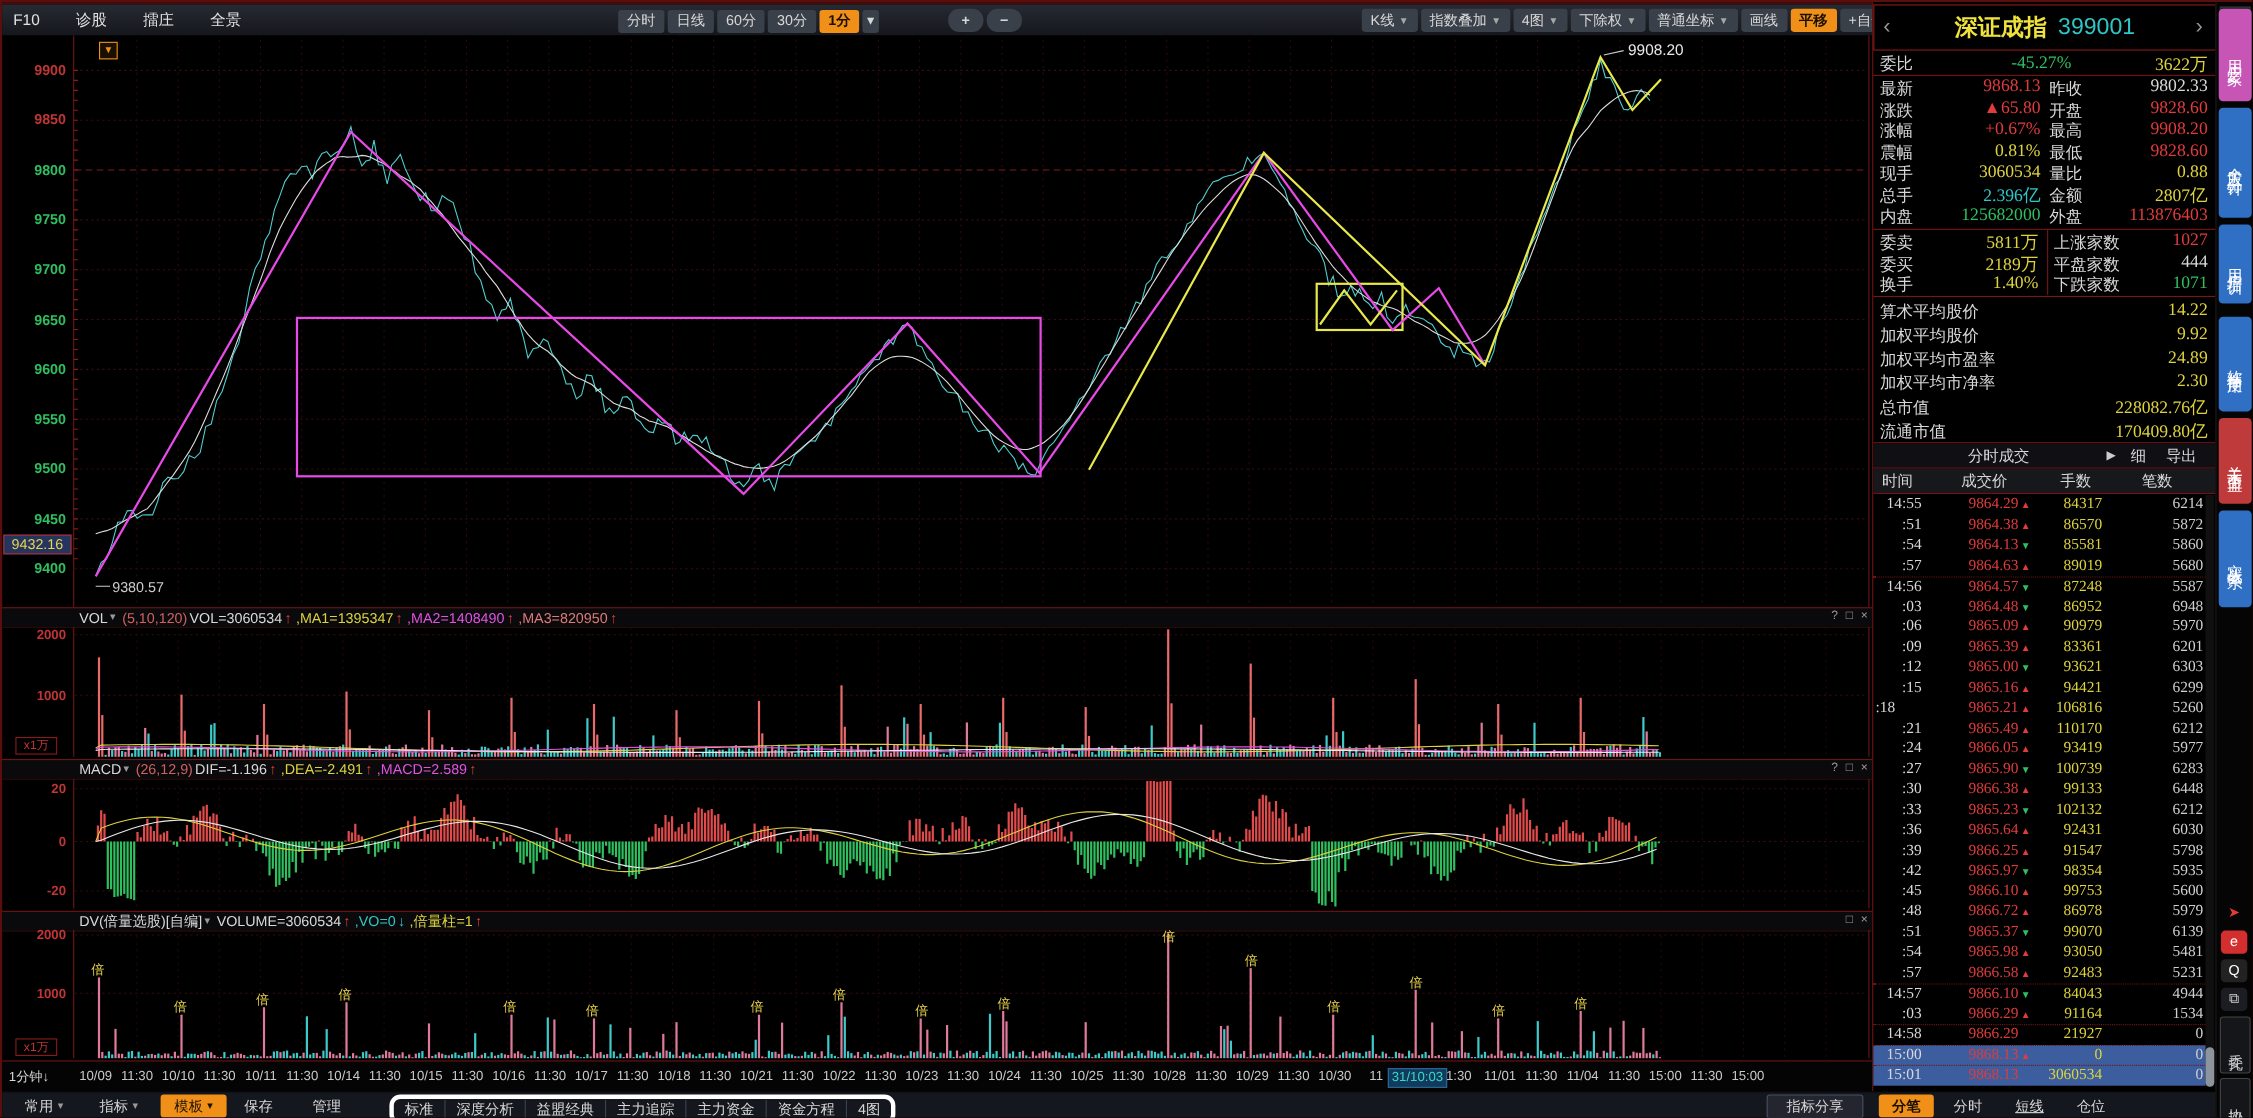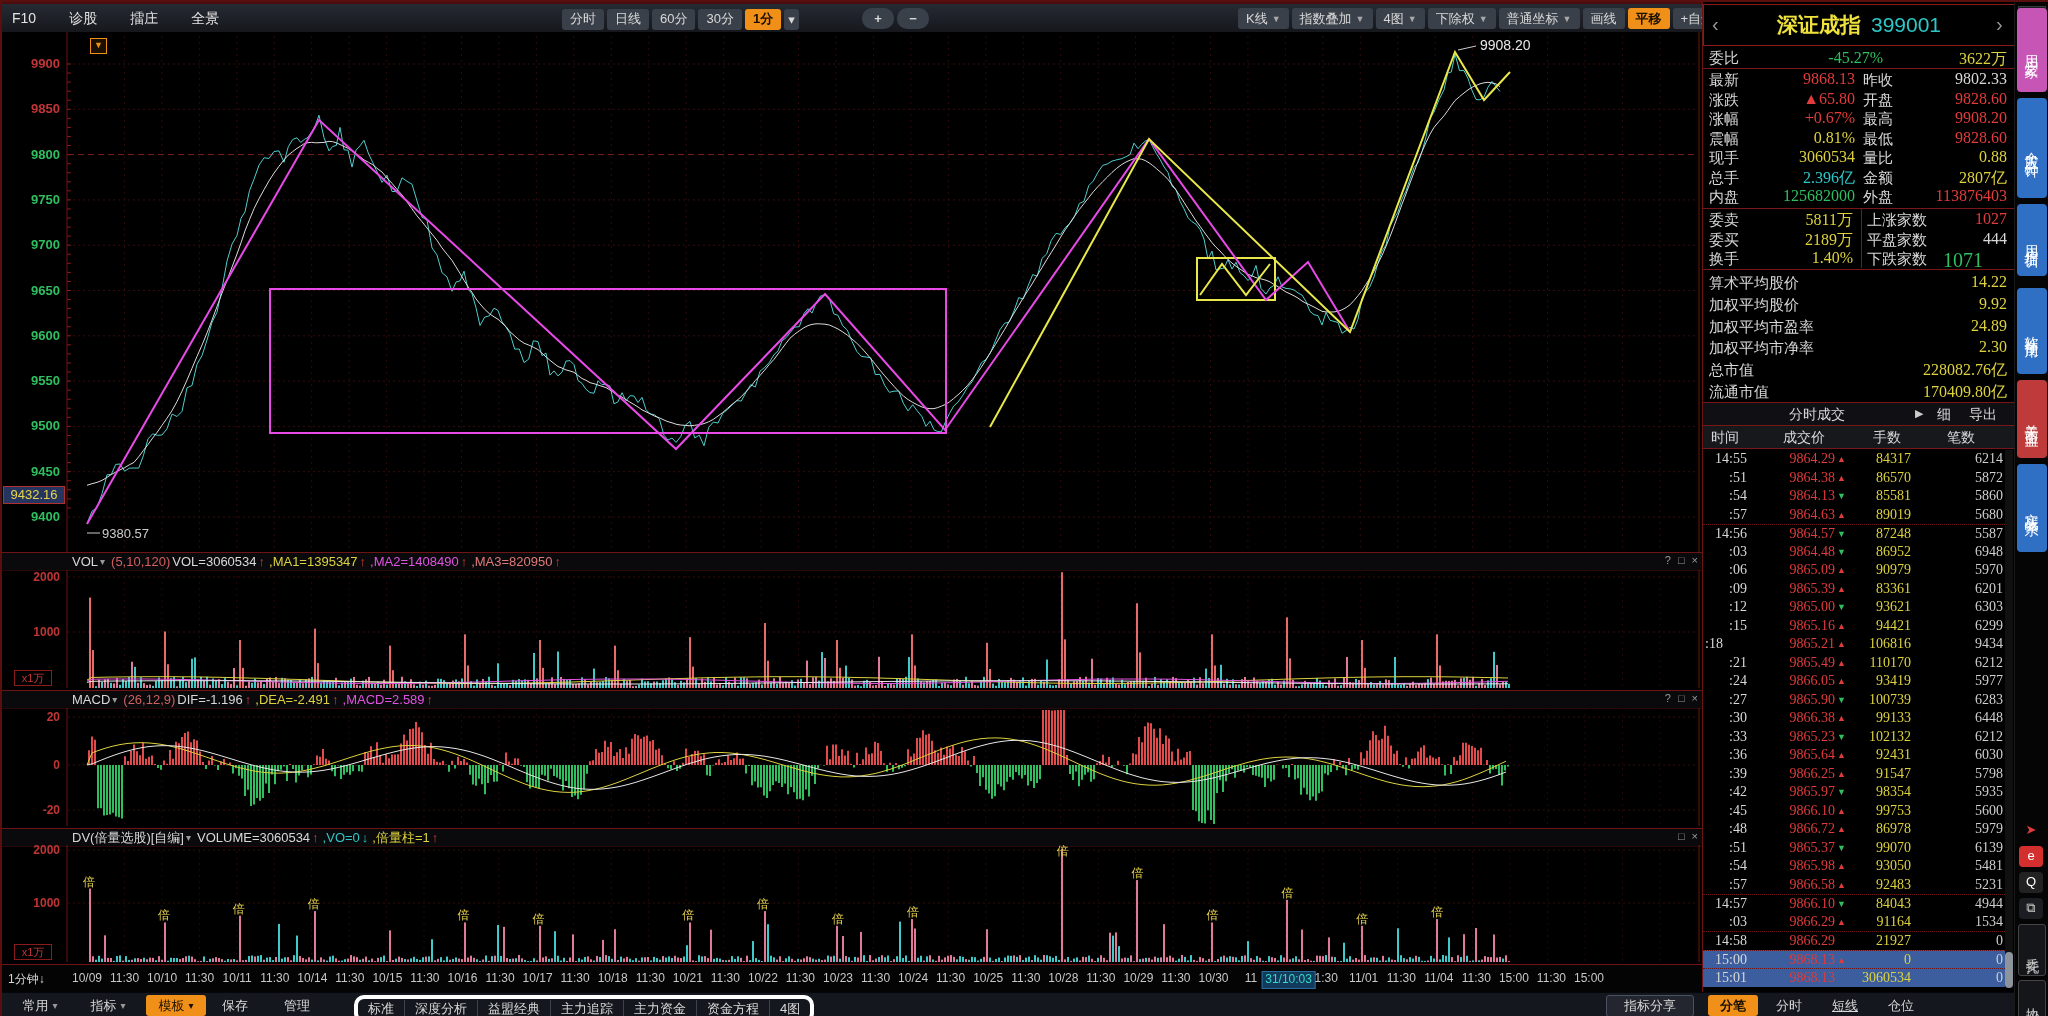--- a/index.html
+++ b/index.html
@@ -1981,21 +1981,21 @@
       <div style="position: absolute; left: 0px; top: 227.5px; width: 312px; height: 19px;">
         <span style="color: rgb(216, 216, 216); font-size: 15px; position: absolute; left: 6px; top: 1px;">委买</span>
         <span class="serif" style="color: rgb(221, 210, 62); font-size: 16px; text-align: right; position: absolute; left: 44px; top: 0px; width: 106px; height: 18px;">2189万</span>
         <span style="color: rgb(216, 216, 216); font-size: 15px; position: absolute; left: 164px; top: 1px;">平盘家数</span>
         <span class="serif" style="color: rgb(216, 216, 216); font-size: 16px; text-align: right; position: absolute; left: 240px; top: 0px; width: 64px; height: 18px;">444</span>
       </div>
       <div style="position: absolute; left: 0px; top: 247px; width: 312px; height: 19px;">
         <span style="color: rgb(216, 216, 216); font-size: 15px; position: absolute; left: 6px; top: 1px;">换手</span>
         <span class="serif" style="color: rgb(221, 210, 62); font-size: 16px; text-align: right; position: absolute; left: 44px; top: 0px; width: 106px; height: 18px;">1.40%</span>
         <span style="color: rgb(216, 216, 216); font-size: 15px; position: absolute; left: 164px; top: 1px;">下跌家数</span>
-        <span class="serif" style="color: rgb(47, 191, 95); font-size: 20px; position: absolute; left: 240px; top: 0px; width: 64px; height: 18px;">1071</span>
+        <span class="serif" style="color: rgb(47, 191, 95); font-size: 16px; text-align: right; position: absolute; left: 240px; top: 0px; width: 64px; height: 18px;">1071</span>
       </div>
       <div style="background: rgb(122, 22, 22); position: absolute; left: 158px; top: 207px; width: 1px; height: 59px;"></div>
       <div style="background: rgb(122, 22, 22); position: absolute; left: 0px; top: 267px; width: 312px; height: 1px;"></div>
       <div style="position: absolute; left: 0px; top: 270px; width: 312px; height: 21px;">
         <span style="color: rgb(216, 216, 216); font-size: 15px; position: absolute; left: 6px; top: 2px;">算术平均股价</span>
         <span class="serif" style="color: rgb(221, 210, 62); font-size: 16px; text-align: right; position: absolute; left: 160px; top: 1px; width: 144px; height: 19px;">14.22</span>
       </div>
       <div style="position: absolute; left: 0px; top: 291.8px; width: 312px; height: 21px;">
         <span style="color: rgb(216, 216, 216); font-size: 15px; position: absolute; left: 6px; top: 2px;">加权平均股价</span>
         <span class="serif" style="color: rgb(221, 210, 62); font-size: 16px; text-align: right; position: absolute; left: 160px; top: 1px; width: 144px; height: 19px;">9.92</span>
@@ -2099,21 +2099,21 @@
         <span class="serif" style="color: rgb(225, 59, 59); font-size: 14px; text-align: right; position: absolute; left: 66px; top: 1px; width: 66px; height: 16px;">9865.16</span>
         <span style="color: rgb(225, 59, 59); font-size: 9px; position: absolute; left: 134px; top: 4px;">▲</span>
         <span class="serif" style="color: rgb(221, 210, 62); font-size: 14px; text-align: right; position: absolute; left: 146px; top: 1px; width: 62px; height: 16px;">94421</span>
         <span class="serif" style="color: rgb(207, 207, 207); font-size: 14px; text-align: right; position: absolute; left: 248px; top: 1px; width: 52px; height: 16px;">6299</span>
       </div>
       <div style="position: absolute; left: 0px; top: 633px; width: 306px; height: 18px;">
         <span class="serif" style="color: rgb(216, 216, 216); font-size: 14px; position: absolute; left: 2px; top: 1px; width: 42px; height: 16px;">:18</span>
         <span class="serif" style="color: rgb(225, 59, 59); font-size: 14px; text-align: right; position: absolute; left: 66px; top: 1px; width: 66px; height: 16px;">9865.21</span>
         <span style="color: rgb(225, 59, 59); font-size: 9px; position: absolute; left: 134px; top: 4px;">▲</span>
         <span class="serif" style="color: rgb(221, 210, 62); font-size: 14px; text-align: right; position: absolute; left: 146px; top: 1px; width: 62px; height: 16px;">106816</span>
-        <span class="serif" style="color: rgb(207, 207, 207); font-size: 14px; text-align: right; position: absolute; left: 248px; top: 1px; width: 52px; height: 16px;">9434</span>
+        <span class="serif" style="color: rgb(207, 207, 207); font-size: 14px; text-align: right; position: absolute; left: 248px; top: 1px; width: 52px; height: 16px;">5260</span>
       </div>
       <div style="position: absolute; left: 0px; top: 651.5px; width: 306px; height: 18px;">
         <span class="serif" style="color: rgb(216, 216, 216); font-size: 14px; text-align: right; position: absolute; left: 2px; top: 1px; width: 42px; height: 16px;">:21</span>
         <span class="serif" style="color: rgb(225, 59, 59); font-size: 14px; text-align: right; position: absolute; left: 66px; top: 1px; width: 66px; height: 16px;">9865.49</span>
         <span style="color: rgb(225, 59, 59); font-size: 9px; position: absolute; left: 134px; top: 4px;">▲</span>
         <span class="serif" style="color: rgb(221, 210, 62); font-size: 14px; text-align: right; position: absolute; left: 146px; top: 1px; width: 62px; height: 16px;">110170</span>
         <span class="serif" style="color: rgb(207, 207, 207); font-size: 14px; text-align: right; position: absolute; left: 248px; top: 1px; width: 52px; height: 16px;">6212</span>
       </div>
       <div style="position: absolute; left: 0px; top: 670px; width: 306px; height: 18px;">
         <span class="serif" style="color: rgb(216, 216, 216); font-size: 14px; text-align: right; position: absolute; left: 2px; top: 1px; width: 42px; height: 16px;">:24</span>

